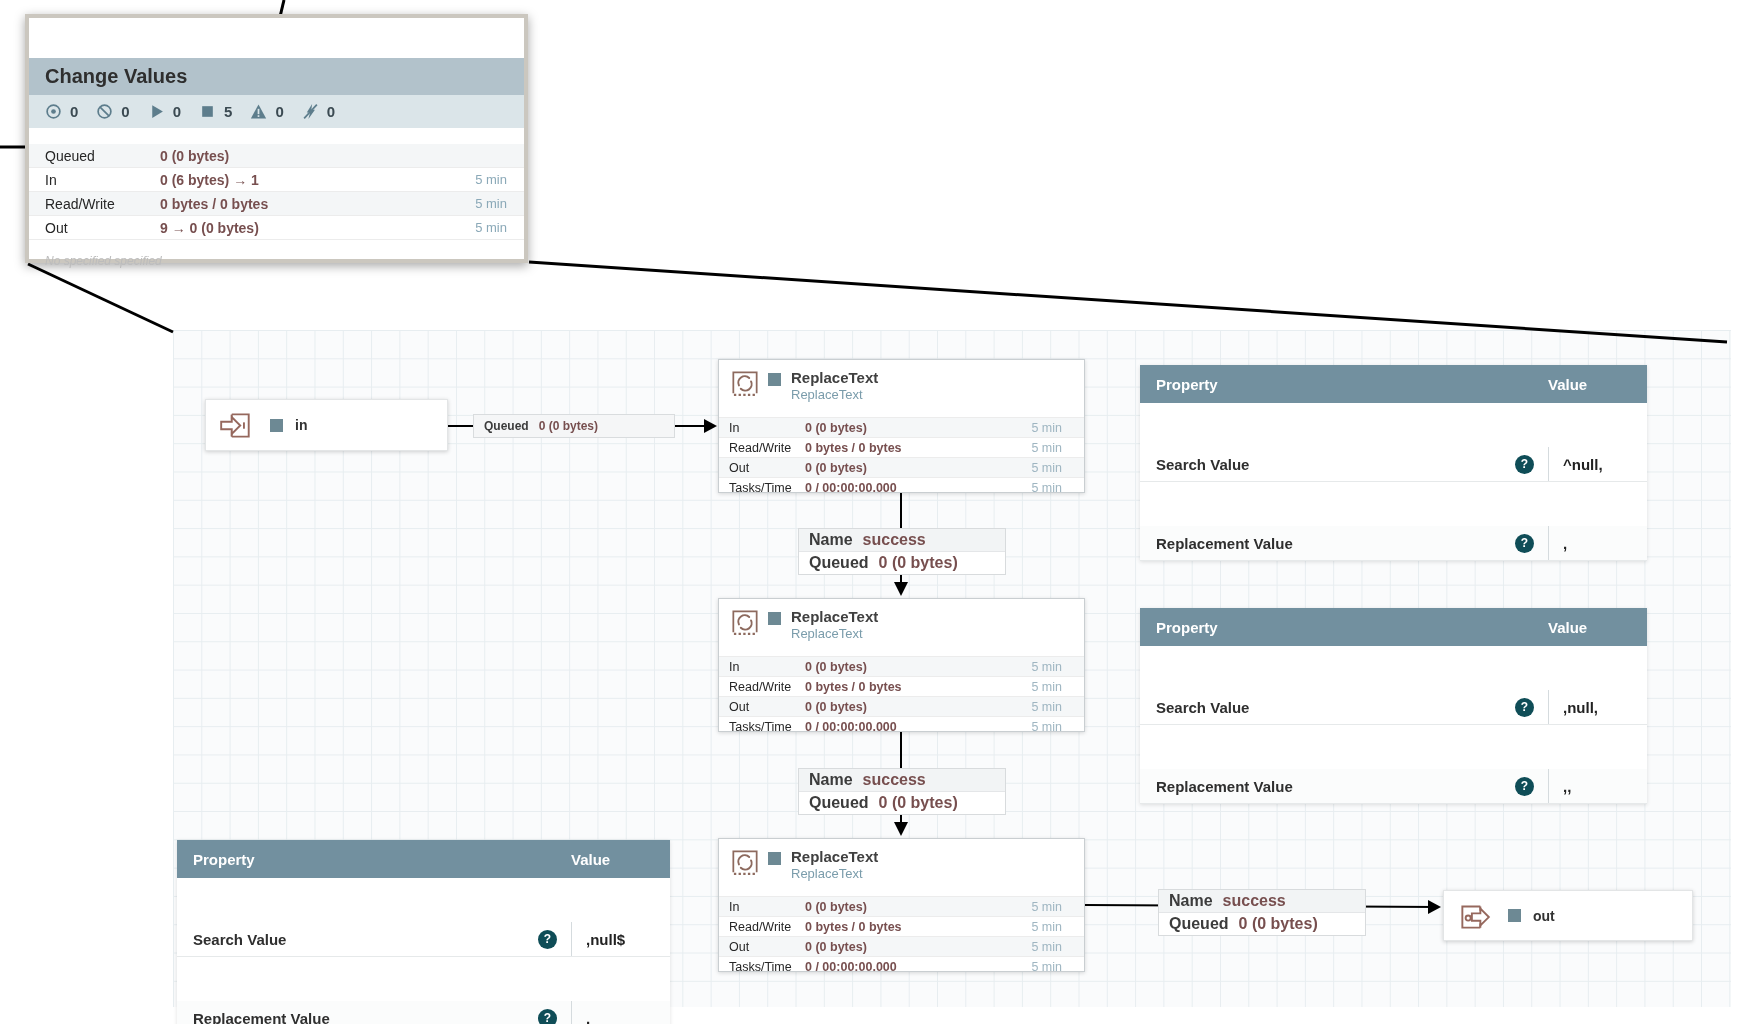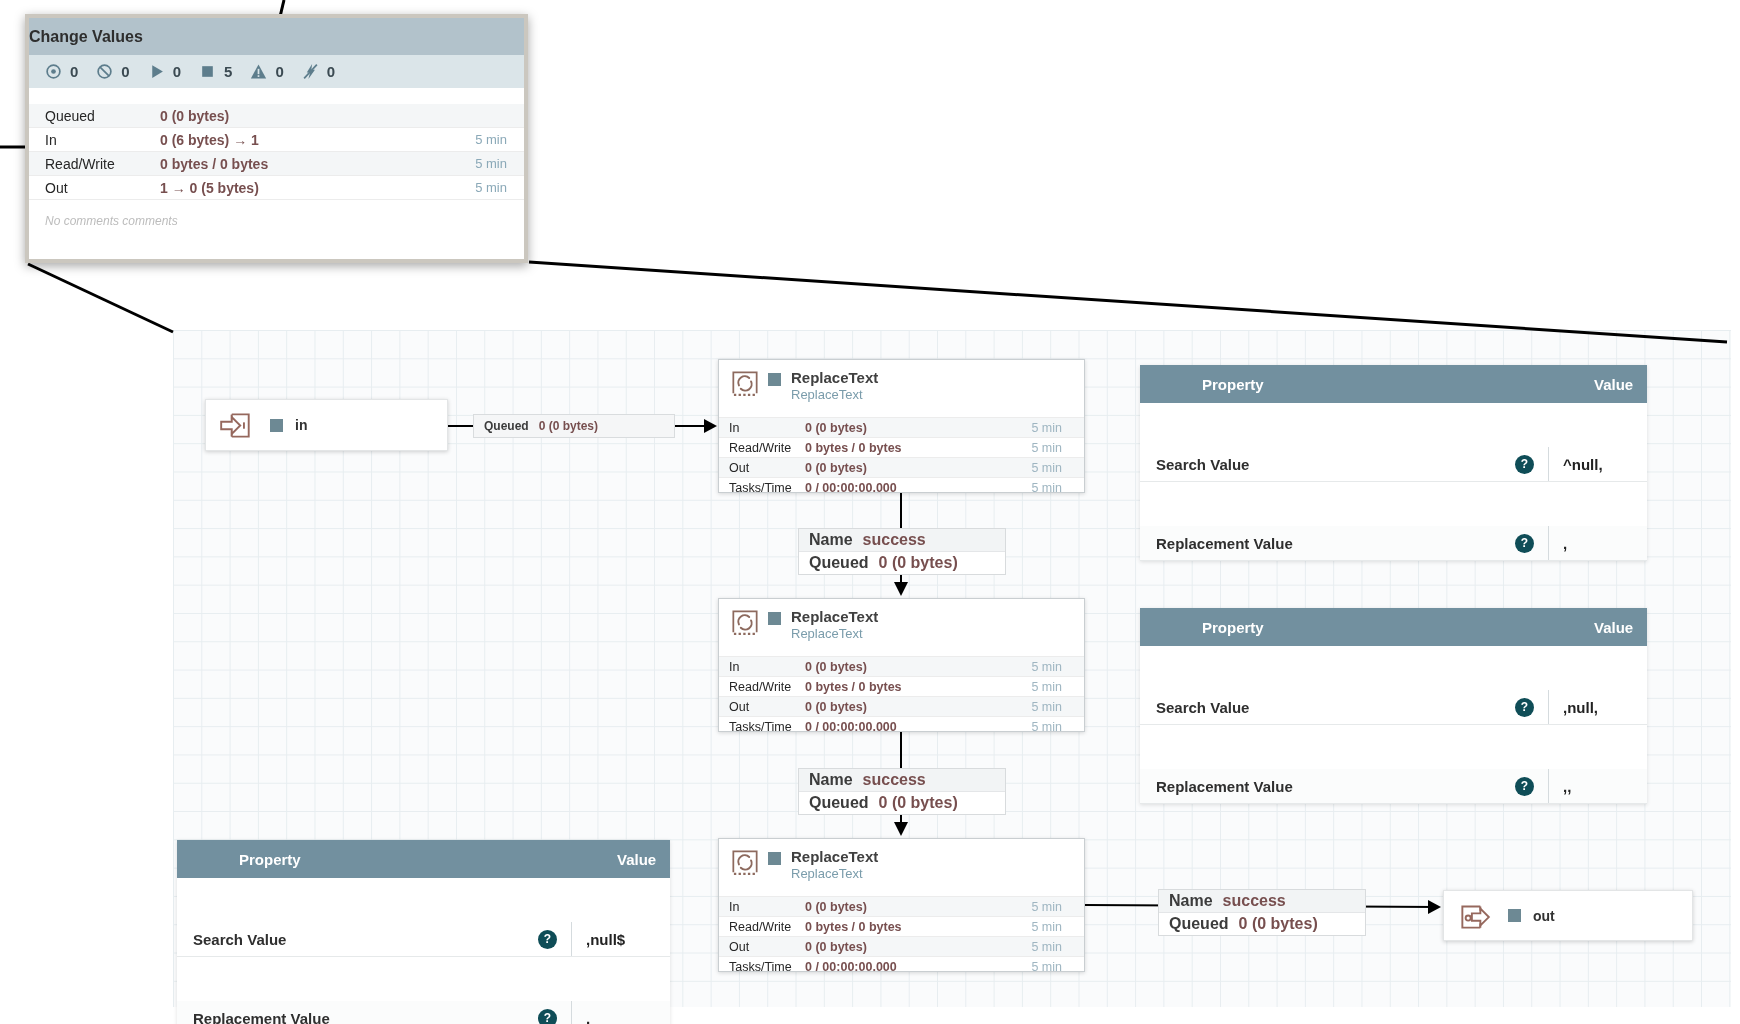--- a/index.html
+++ b/index.html
@@ -17,21 +17,21 @@
   svg.wires{position:absolute;left:0;top:0;z-index:5;pointer-events:none;}
   svg.wires line, svg.wires polyline{stroke:#000;stroke-width:2;fill:none;}
   svg.wires .thick{stroke-width:3;}
   svg.wires polygon{fill:#000;}
 
   
   .callout{position:absolute;left:25px;top:14px;width:503px;height:249px;z-index:20;
     background:#fff;border:4px solid #cbc7bf;box-sizing:border-box;
     box-shadow:0 3px 10px rgba(0,0,0,.35);}
   .co-header{height:37px;line-height:37px;background:#b2c2cb;color:#2e2e2e;
-    font-size:16px;font-weight:600;padding-left:0;}
+    font-size:20px;font-weight:600;padding-left:16px;margin-top:40px;}
   .co-stats{height:33px;background:#dbe5e9;display:flex;align-items:center;
     padding-left:16px;gap:9px;}
   .co-stats .stat{display:flex;align-items:center;gap:8px;margin-right:9px;}
   .co-stats svg{width:17px;height:17px;display:block;}
   .co-stats b{font-size:15px;color:#3b4a52;}
   .co-rows{margin-top:16px;}
   .co-row{height:23px;display:flex;align-items:center;font-size:14px;
     border-bottom:1px solid #ececec;}
   .co-row:nth-child(odd){background:#f4f6f7;}
   .co-row .lbl{width:115px;padding-left:16px;color:#262626;}
@@ -87,21 +87,21 @@
   .qlabel .v{color:#774f4f;font-weight:600;}
 
   
   .ptable{position:absolute;z-index:10;background:#fff;box-sizing:border-box;
     box-shadow:0 1px 4px rgba(0,0,0,.12);font-size:15px;}
   .t1{left:1140px;top:365px;width:507px;}
   .t2{left:1140px;top:608px;width:507px;}
   .t3{left:177px;top:840px;width:493px;}
   .pt-head{height:38px;background:#72909f;color:#fff;font-weight:700;
     display:flex;align-items:center;}
-  .pt-head .hc1{padding-left:16px;margin-left:46px;}
+  .pt-head .hc1{padding-left:16px;}
   .t1 .hc1,.t2 .hc1{width:392px;} .t3 .hc1{width:378px;}
   .pt-row{height:34px;display:flex;align-items:center;border-bottom:1px solid #e6e9ea;margin-top:44px;}
   .pt-row:nth-child(odd){background:#fbfcfc;}
   .pt-prop{display:flex;align-items:center;padding-left:16px;box-sizing:border-box;}
   .t1 .pt-prop,.t2 .pt-prop{width:408px;} .t3 .pt-prop{width:394px;}
   .pt-prop .plab{flex:1;font-weight:700;color:#2f2f2f;}
   .help{width:19px;height:19px;border-radius:50%;background:#0f4d57;color:#fff;
     font-size:12px;font-weight:700;display:flex;align-items:center;justify-content:center;
     margin-right:14px;cursor:pointer;}
   .pt-val{flex:1;border-left:1px solid #d5dbde;align-self:stretch;
@@ -193,25 +193,25 @@
         <span class="val">0 (6 bytes) → 1</span>
         <span class="time">5 min</span>
       </div>
       <div class="co-row">
         <span class="lbl">Read/Write</span>
         <span class="val">0 bytes / 0 bytes</span>
         <span class="time">5 min</span>
       </div>
       <div class="co-row">
         <span class="lbl">Out</span>
-        <span class="val">1 → 0 (5 bytes)</span>
+        <span class="val">9 → 0 (0 bytes)</span>
         <span class="time">5 min</span>
       </div>
     </div>
-    <div class="co-comment">No comments comments</div>
+    <div class="co-comment">No specified specified</div>
   </div>
 
   <div class="port in-port">
     <svg viewBox="0 0 34 34">
       <path class="maroon-ic" d="M13 7 H29 V28 H13 M13 7 V12 M13 28 V23"></path>
       <path d="M3 14 H13 V9.5 L21 17.5 L13 25.5 V21 H3 Z" fill="#fff" stroke="#96685d" stroke-width="1.8"></path>
       <line class="maroon-ic" x1="24.5" y1="14.5" x2="24.5" y2="20.5"></line>
     </svg>
     <span class="indicator"></span>
     <span class="plabel">in</span>

